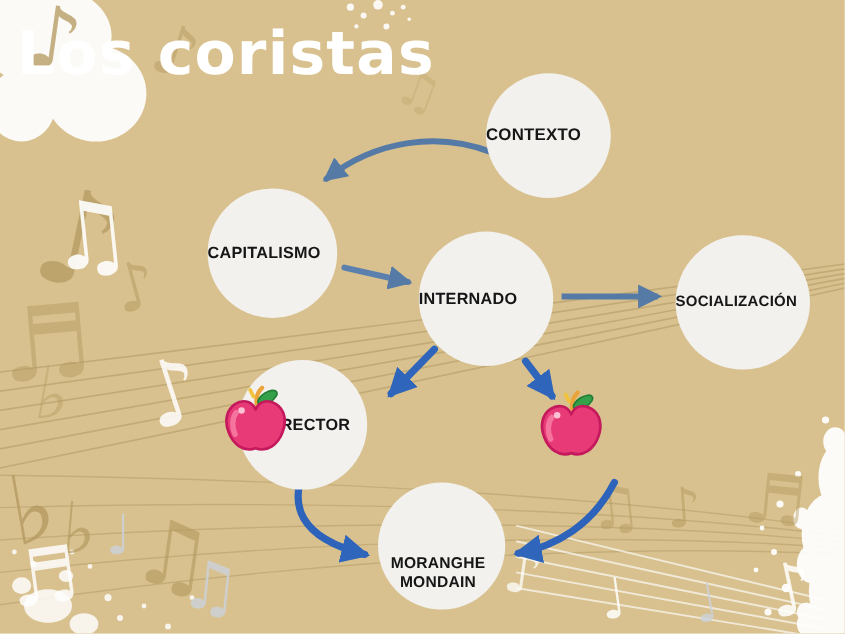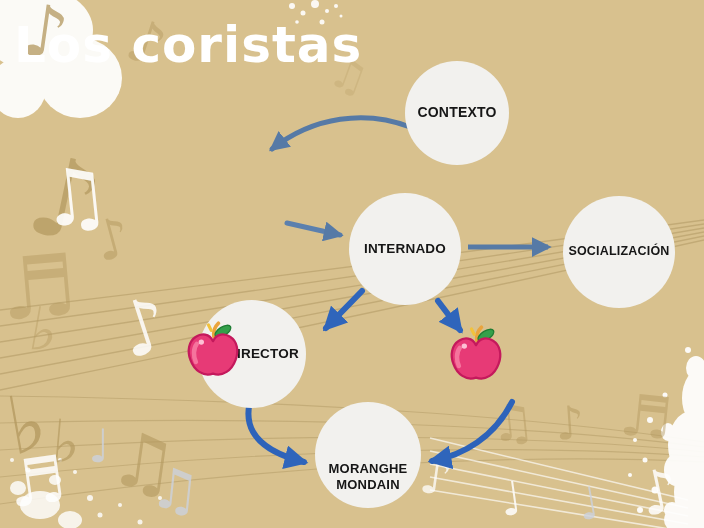--- a/index.html
+++ b/index.html
@@ -20,21 +20,21 @@
   }
   
   .node{
     position:absolute;
     left:calc(var(--x) - var(--r));
     top:calc(var(--y) - var(--r));
     width:calc(var(--r) * 2);
     height:calc(var(--r) * 2);
     border-radius:50%;
     background:#f2f1ee;
-    display:flex;align-items:center;justify-content:center;
+    display:flex;align-items:center;justify-content:flex-start;
     text-align:center;
   }
   .node-label{
     font-weight:bold;color:#161616;
     font-size:13.5px;letter-spacing:.2px;
     line-height:1.25;
   }
   .node.n-contexto .node-label{font-size:14px;}
   .node.n-socializacion .node-label{font-size:12.5px;}
   .node.n-moranghe .node-label{font-size:13px;max-width:100px;margin-top:44px;}
@@ -175,20 +175,23 @@
     <path d="M362 291 L 326 328" fill="none" stroke="#2f65bb" stroke-width="6" stroke-linecap="round" marker-end="url(#headBright)"></path>
     <path d="M438 301 L 460 330" fill="none" stroke="#2f65bb" stroke-width="6" stroke-linecap="round" marker-end="url(#headBright)"></path>
     <path d="M254 390 C 241 420 248 448 304 462" fill="none" stroke="#2d63ba" stroke-width="6" stroke-linecap="round" marker-end="url(#headBright)"></path>
     <path d="M512 402 C 494 437 464 455 432 461" fill="none" stroke="#2d63ba" stroke-width="6" stroke-linecap="round" marker-end="url(#headBright)"></path>
   </svg>
 
   <div class="layer" style="z-index:3">
     <div class="node n-contexto" style="--x:457px;--y:113px;--r:52px">
       <span class="node-label">CONTEXTO</span>
     </div>
+    <div class="node n-capitalismo" style="--x:227px;--y:211px;--r:54px">
+      <span class="node-label">CAPITALISMO</span>
+    </div>
     <div class="node n-internado" style="--x:405px;--y:249px;--r:56px">
       <span class="node-label">INTERNADO</span>
     </div>
     <div class="node n-socializacion" style="--x:619px;--y:252px;--r:56px">
       <span class="node-label">SOCIALIZACIÓN</span>
     </div>
     <div class="node n-director shift" style="--x:252px;--y:354px;--r:54px">
       <span class="node-label">DIRECTOR</span>
     </div>
     <div class="node n-moranghe" style="--x:368px;--y:455px;--r:53px">

